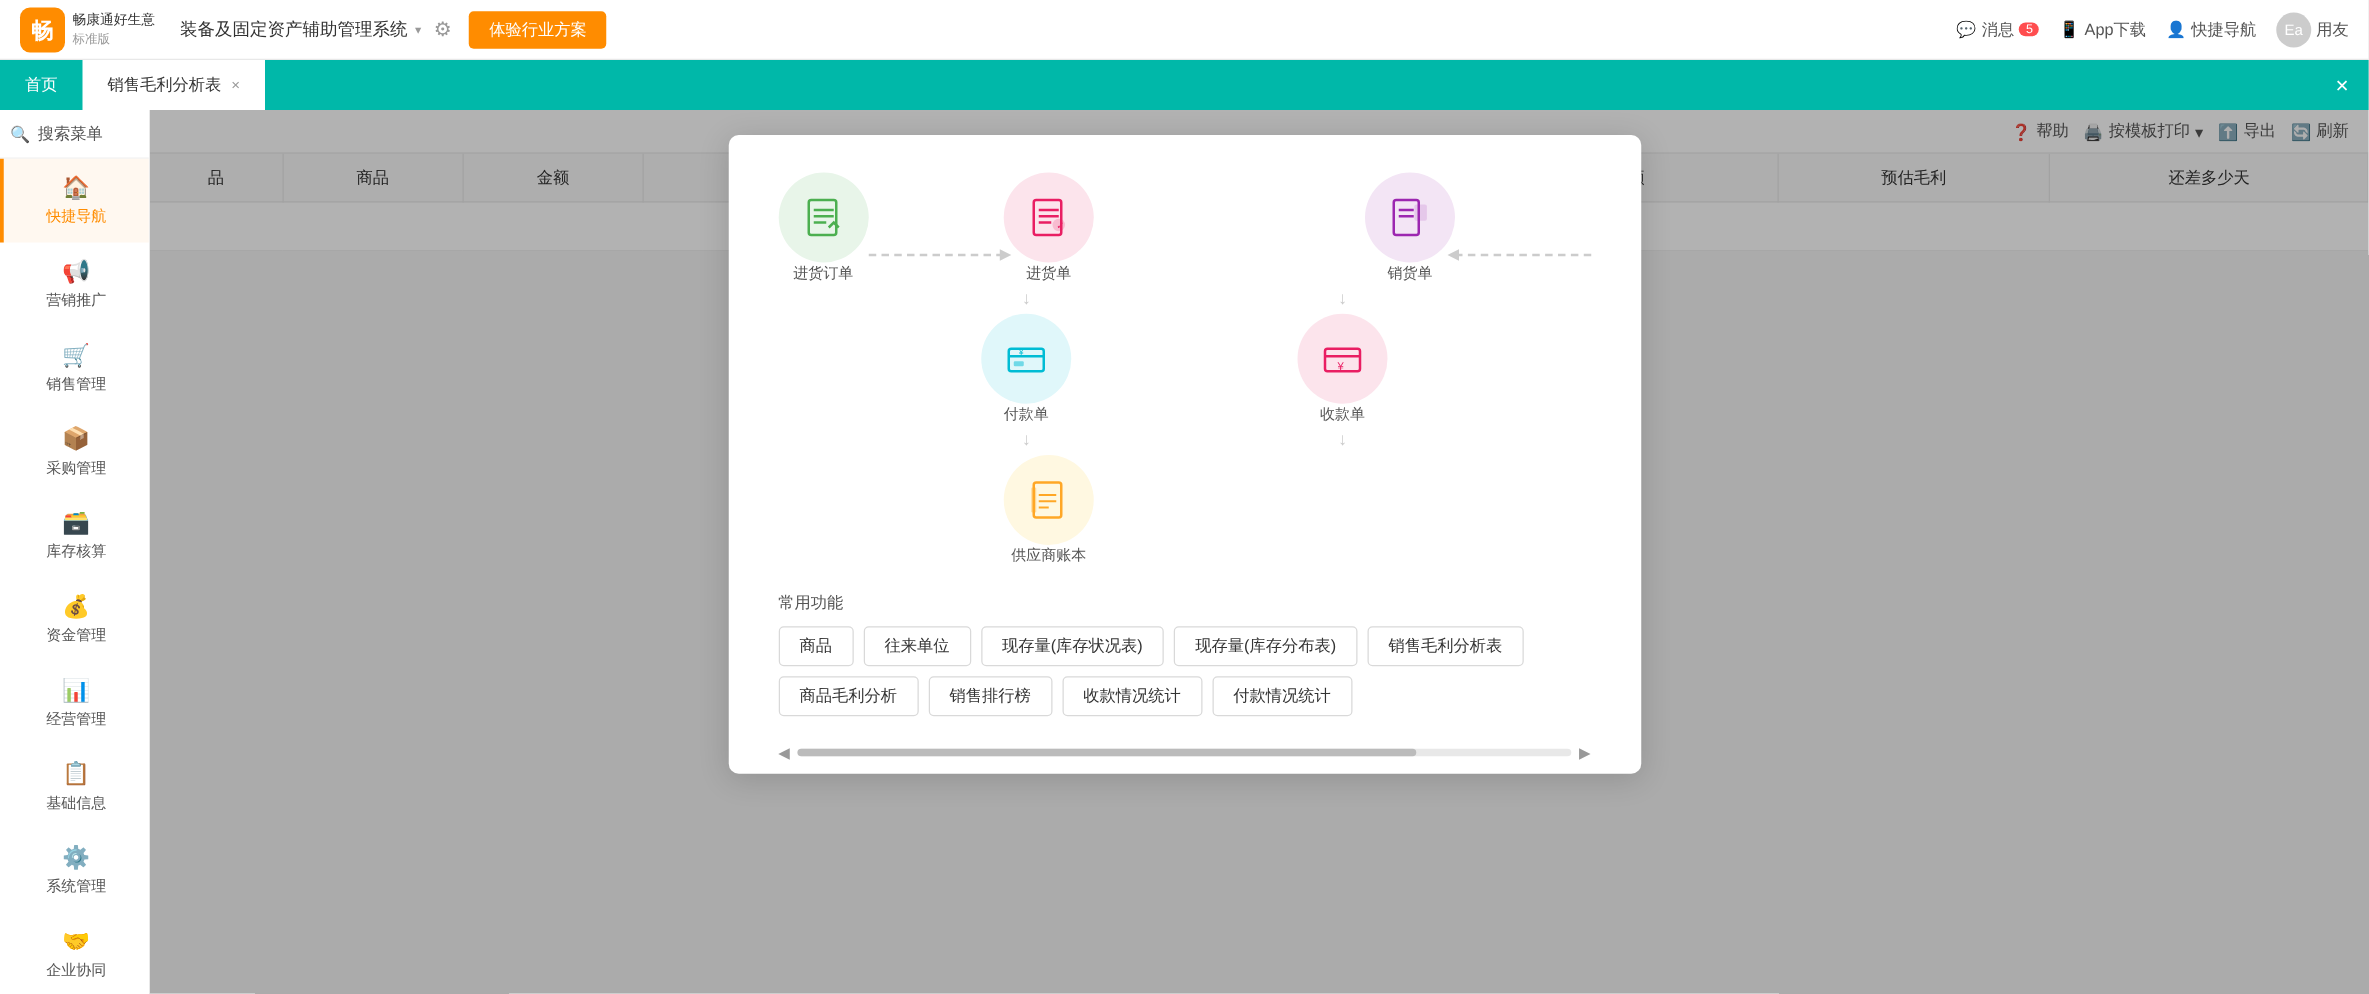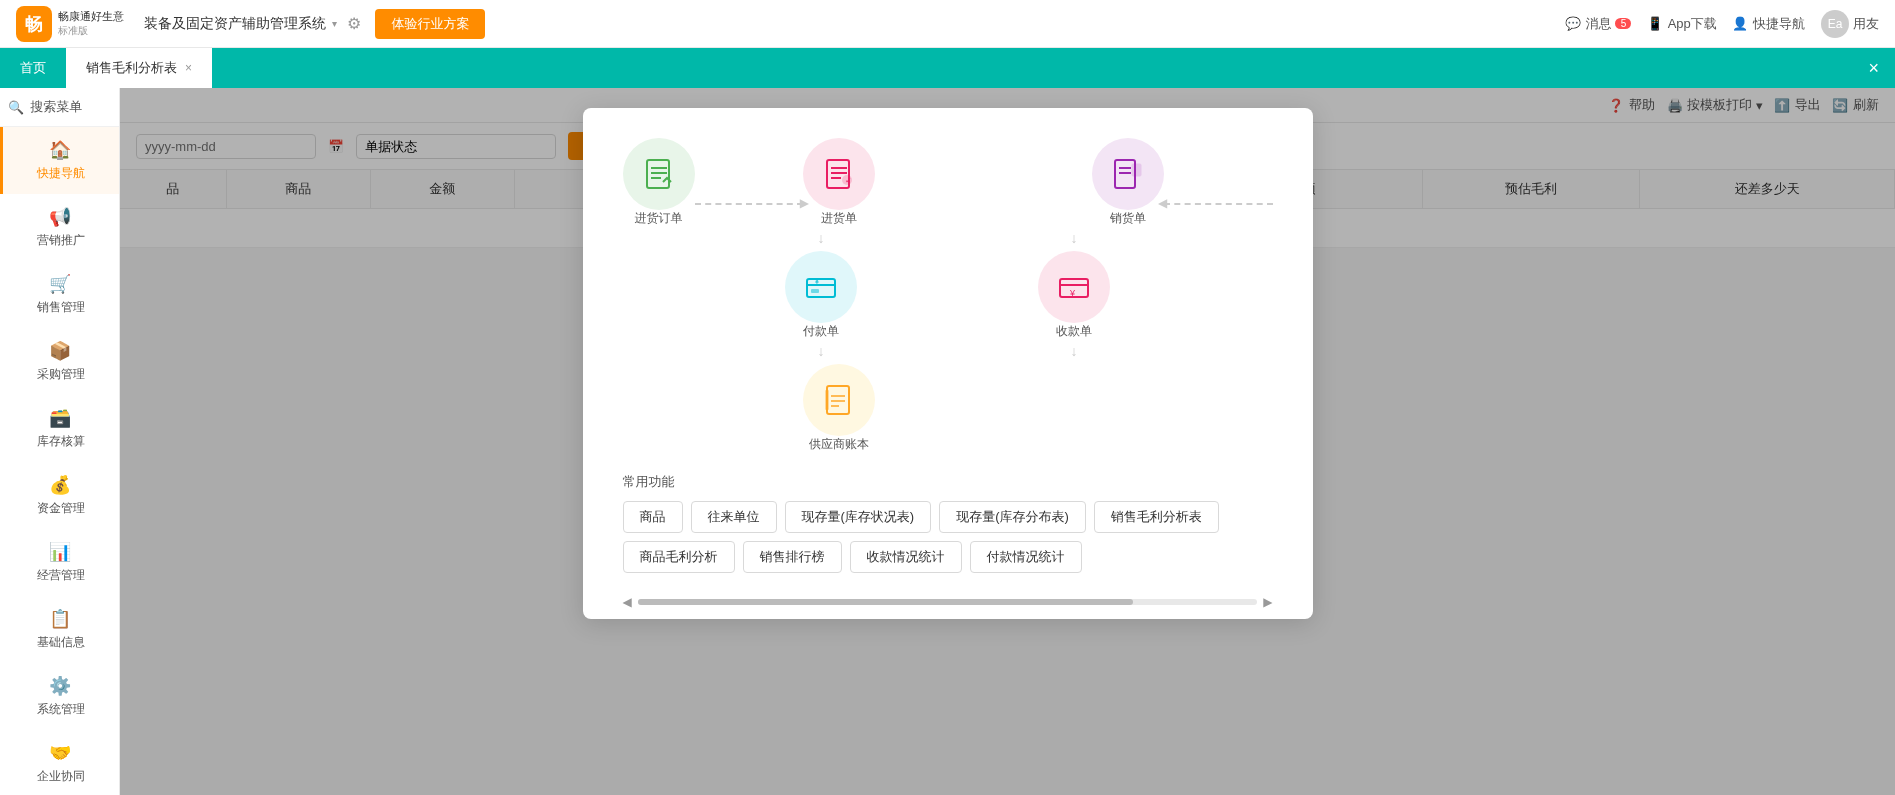--- a/index.html
+++ b/index.html
@@ -274,30 +274,20 @@
       <div class="toolbar-action">
         <span>⬆️</span>
         <span>导出</span>
       </div>
       <div class="toolbar-action">
         <span>🔄</span>
         <span>刷新</span>
       </div>
     </div>
 
-    <div class="filter-row">
-      <input class="filter-input" type="text" placeholder="yyyy-mm-dd" style="">
-      <span class="filter-calendar">📅</span>
-      <select class="filter-select">
-        <option>单据状态</option>
-      </select>
-      <button class="search-btn">查询</button>
-      <button class="setting-btn">设置</button>
-      <span class="more-conditions">更多条件</span>
-    </div>
 
     <div class="table-wrap">
       <table class="data-table">
         <thead>
           <tr>
             <th>品</th>
             <th>商品</th>
             <th>金额</th>
             <th>预估毛利</th>
             <th>预估毛利率</th>

